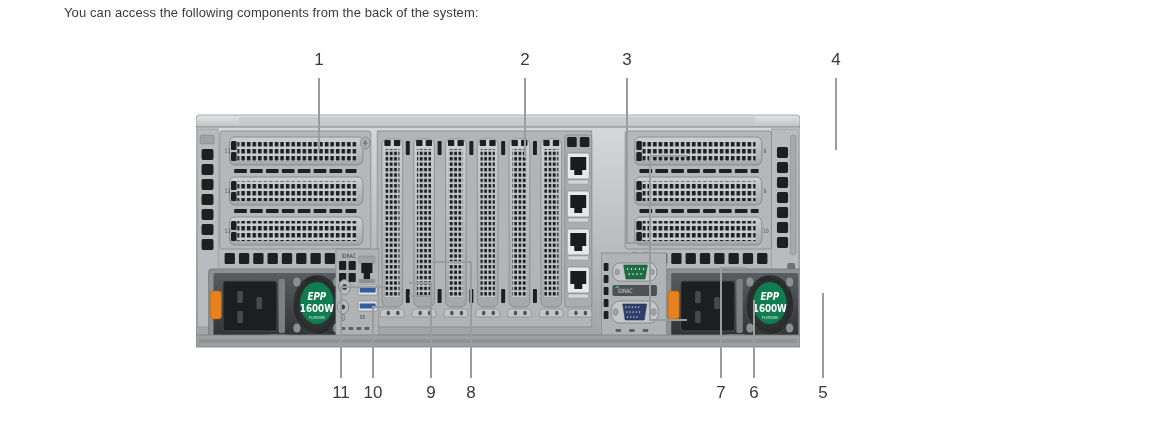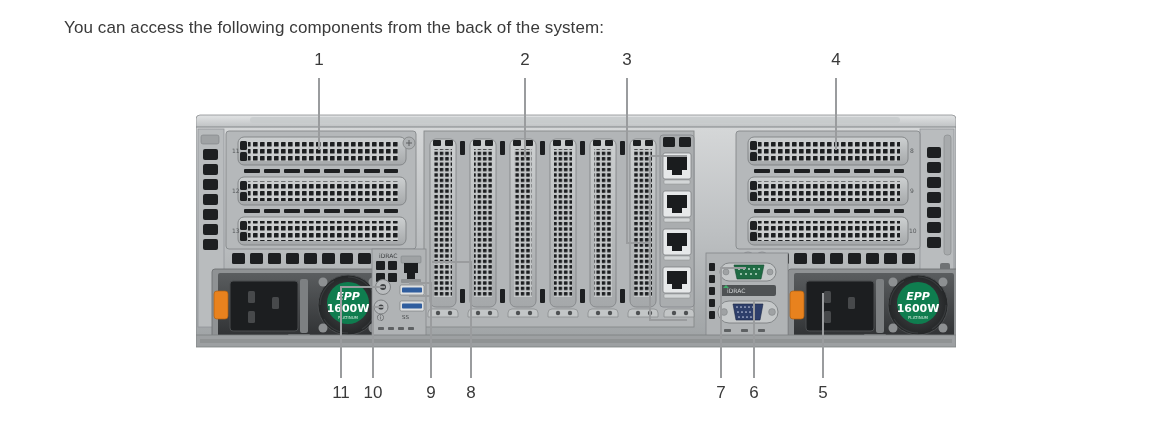--- a/index.html
+++ b/index.html
@@ -17,22 +17,22 @@
   }
   #page {
     position: absolute;
     left: 0; top: 0;
     width: 1149px;
     height: 434px;
   }
   .caption {
     position: absolute;
     left: 64px;
-    top: 19px;
-    font-size: 17px;
+    top: 4px;
+    font-size: 13px;
     line-height: 18px;
     color: #3a3a3a;
     white-space: nowrap;
     letter-spacing: 0.1px;
   }
   
   .callout {
     position: absolute;
     font-size: 17px;
     color: #3a3a3a;
@@ -47,21 +47,21 @@
     left: 0; top: 0;
     width: 1149px;
     height: 434px;
     pointer-events: none;
   }
   
   #server {
     position: absolute;
     left: 196px;
     top: 113px;
-    width: 760px;
+    width: 604px;
     height: 236px;
   }
   .svgfull { display:block; width:100%; height:100%; }
 </style>
 </head>
 <body>
 
 <div id="page">
 
   <div class="caption">You can access the following components from the back of the system:</div>

